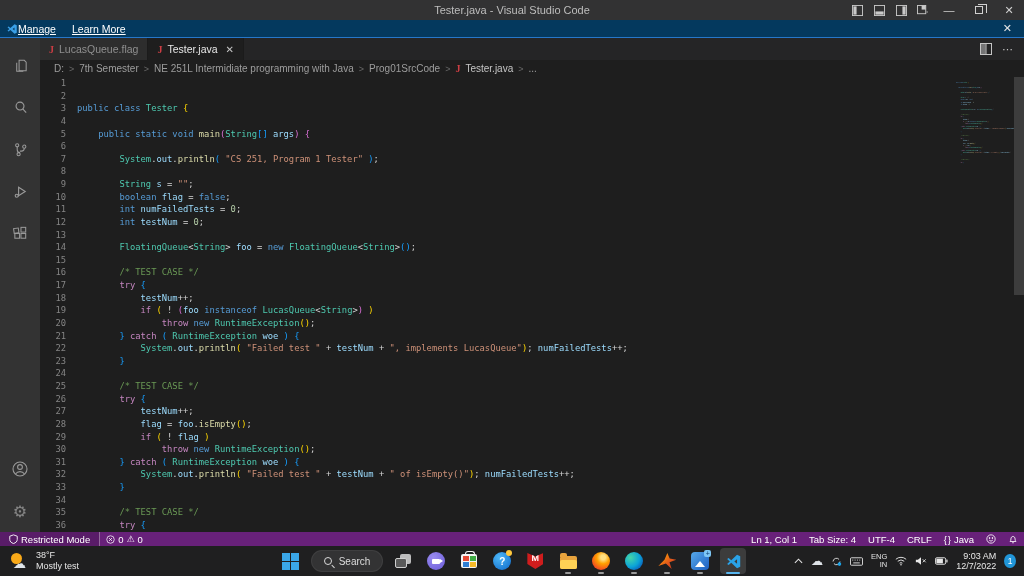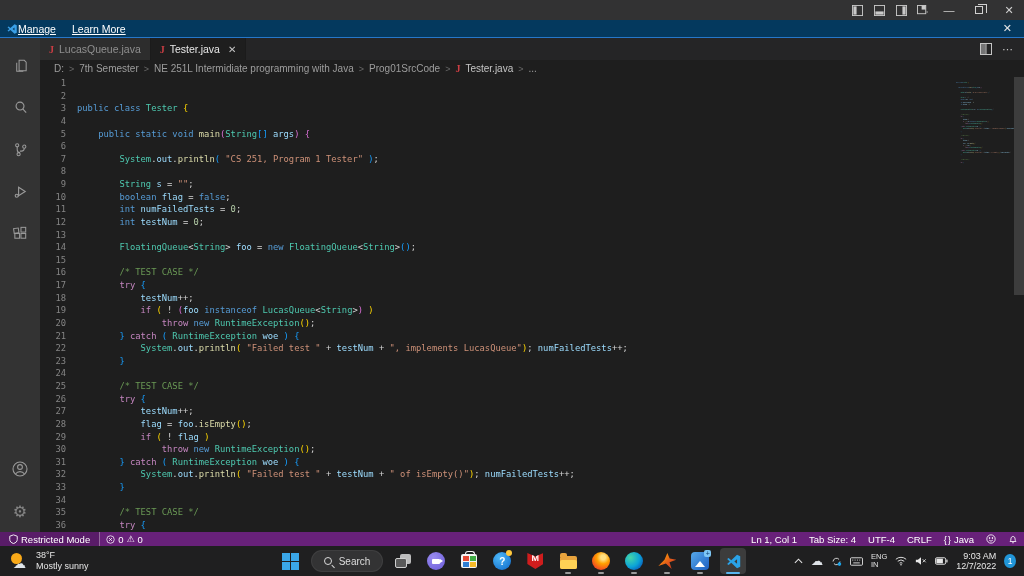--- a/index.html
+++ b/index.html
@@ -99,29 +99,30 @@
   .folder .f-back:before { content:""; position:absolute; top:-2.5px; left:0; width:7px; height:4px; background:#e8a33d; border-radius:2px 2px 0 0; }
   .folder .f-front { position:absolute; left:0; bottom:0; width:17px; height:9px; background:#ffd255; border-radius:2px; }
   .firefox { width:18px; height:18px; border-radius:50%; background:radial-gradient(circle at 62% 30%,#ffe082 0 14%,#ffa000 38%,#f4511e 72%,#c63d17 95%); }
   .edge { width:18px; height:18px; border-radius:50%; background:radial-gradient(circle at 30% 32%,#45d6a8,#0ba3d8 52%,#0b57b8 85%); }
   .matlab { width:18px; height:16px; background:linear-gradient(135deg,#ffb300,#e2561c 60%,#b5301c); clip-path:polygon(50% 0,63% 34%,100% 42%,62% 58%,74% 100%,42% 66%,0 82%,34% 42%); }
   .photos { width:18px; height:18px; border-radius:4px; background:linear-gradient(135deg,#56a9ea,#1d5fc2); position:relative; overflow:visible; display:flex; align-items:flex-end; justify-content:center; }
   .photos .mtn { width:0; height:0; border-left:5px solid transparent; border-right:5px solid transparent; border-bottom:6px solid #ffffff; margin-bottom:3px; }
   .photos .plus { position:absolute; top:-2px; right:-2px; width:7px; height:7px; border-radius:2px; background:#7ec7f5; color:#0b3c74; font-size:7px; line-height:7px; text-align:center; }
   .tk-tray { display:flex; align-items:center; gap:8px; padding-right:8px; width:230px; justify-content:flex-end; }
   .tray-ic { color:#e3e3e3; display:flex; align-items:center; justify-content:center; }
-  .lang { font-size:7.5px; line-height:8px; color:#e3e3e3; text-align:left; }
+  .lang { font-size:7.5px; line-height:8px; color:#e3e3e3; text-align:right; }
   .clock { font-size:9px; line-height:10.5px; color:#e8e8e8; text-align:right; }
   .badge { width:14px; height:14px; border-radius:50%; background:#2196d8; color:#fff; font-size:8.5px; display:flex; align-items:center; justify-content:center; }
   .glyph { font-family:"DejaVu Sans",sans-serif; }
 </style>
 </head>
 <body>
 
 <div class="titlebar">
+  <div class="tb-title">Tester.java - Visual Studio Code</div>
   <div class="tb-right">
     <span class="lay-icon">
         <svg width="11" height="11" viewBox="0 0 12 12">
           <rect x="0.5" y="0.5" width="11" height="11" fill="none" stroke="#c9c9c9"></rect>
           <rect x="1.5" y="1.5" width="3.5" height="9" fill="#c9c9c9"></rect>
         </svg>
       </span>
     <span class="lay-icon">
         <svg width="11" height="11" viewBox="0 0 12 12">
           <rect x="0.5" y="0.5" width="11" height="11" fill="none" stroke="#c9c9c9"></rect>
@@ -207,21 +208,21 @@
       <span class="ab-icon">
           <span class="gear-glyph">⚙</span>
         </span>
     </div>
   </div>
 
   <div class="editor">
     <div class="tabbar">
       <div class="tab inactive">
         <span class="jicon">J</span>
-        <span>LucasQueue.java</span>
+        <span>LucasQueue.flag</span>
       </div>
       <div class="tab active">
         <span class="jicon">J</span>
         <span>Tester.java</span>
         <span class="tab-close">✕</span>
       </div>
       <div class="tab-actions">
         <span>
             <svg width="12" height="12" viewBox="0 0 12 12">
               <rect x="0.5" y="0.5" width="11" height="11" fill="none" stroke="#c5c5c5"></rect>
@@ -307,21 +308,21 @@
     </div>
   </div>
 </div>
 
 <div class="taskbar">
   <div class="tk-weather">
     <span class="weather-icon">
         <span class="sun"></span>
         <span class="cloud glyph">☁</span>
       </span>
-    <span class="w-text"><span>38°F</span><br><span>Mostly sunny</span></span>
+    <span class="w-text"><span>38°F</span><br><span>Mostly test</span></span>
   </div>
 
   <div class="tk-center">
     <div class="tk-btn">
         <span class="start-grid">
           <span></span>
           <span></span>
           <span></span>
           <span></span>
         </span>

